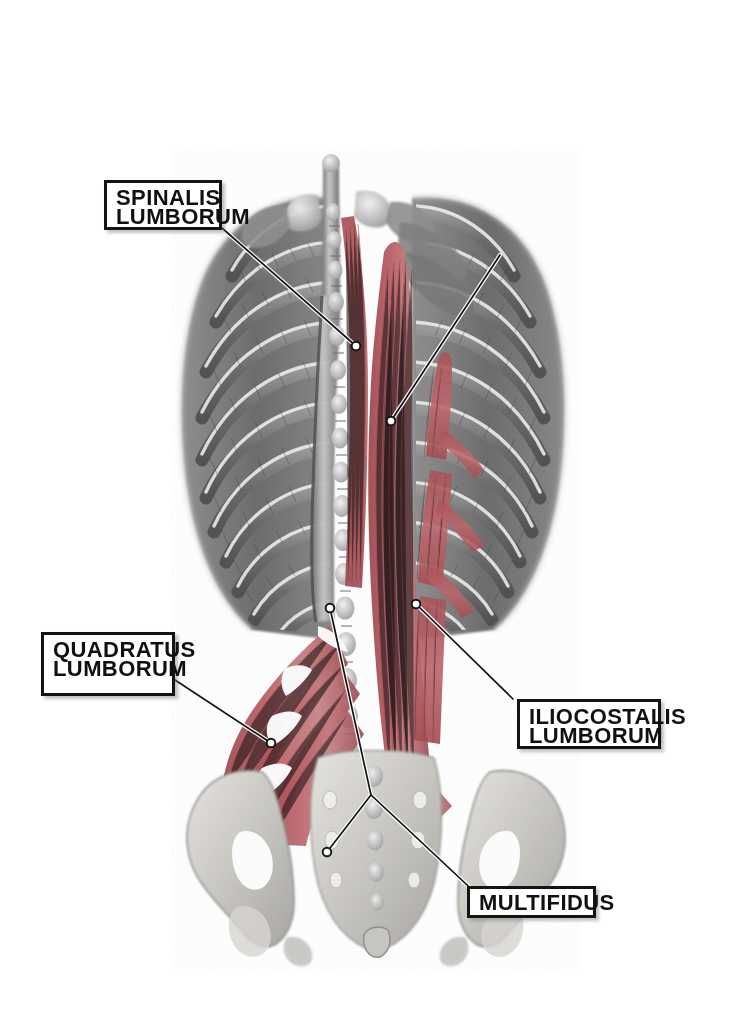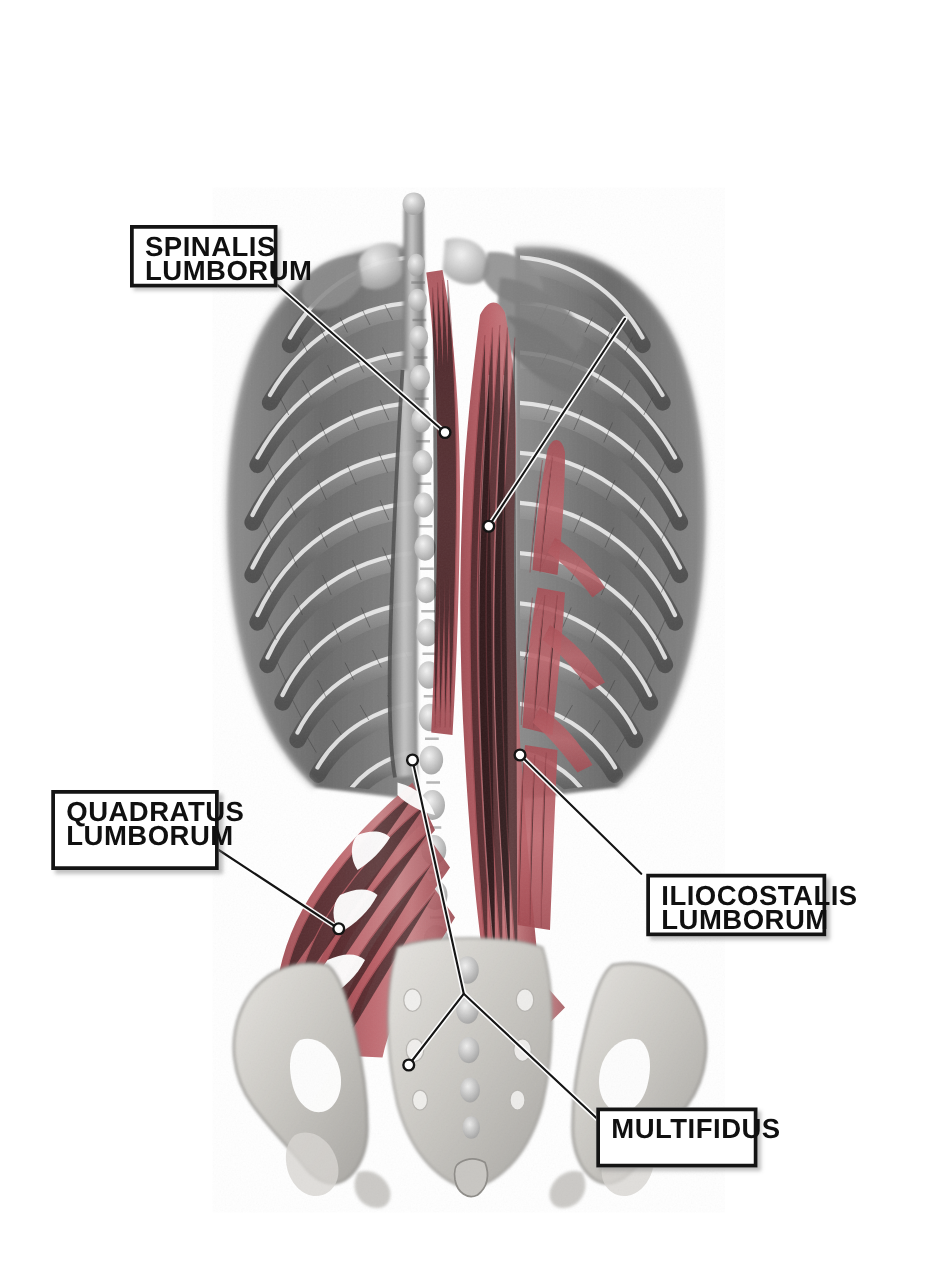--- a/index.html
+++ b/index.html
@@ -443,17 +443,17 @@
   <div class="labelbox" style="left:41px;top:632px;width:134px;height:64px;">
     <span class="ln">QUADRATUS</span>
     <span class="ln">LUMBORUM</span>
   </div>
 
   <div class="labelbox" style="left:517px;top:699px;width:144px;height:50px;">
     <span class="ln">ILIOCOSTALIS</span>
     <span class="ln">LUMBORUM</span>
   </div>
 
-  <div class="labelbox" style="left:477px;top:886px;width:129px;height:48px;padding-top:4px;">
+  <div class="labelbox" style="left:467px;top:886px;width:129px;height:32px;padding-top:4px;">
     <span class="ln">MULTIFIDUS</span>
   </div>
 
 </div>
 
 </body></html>

